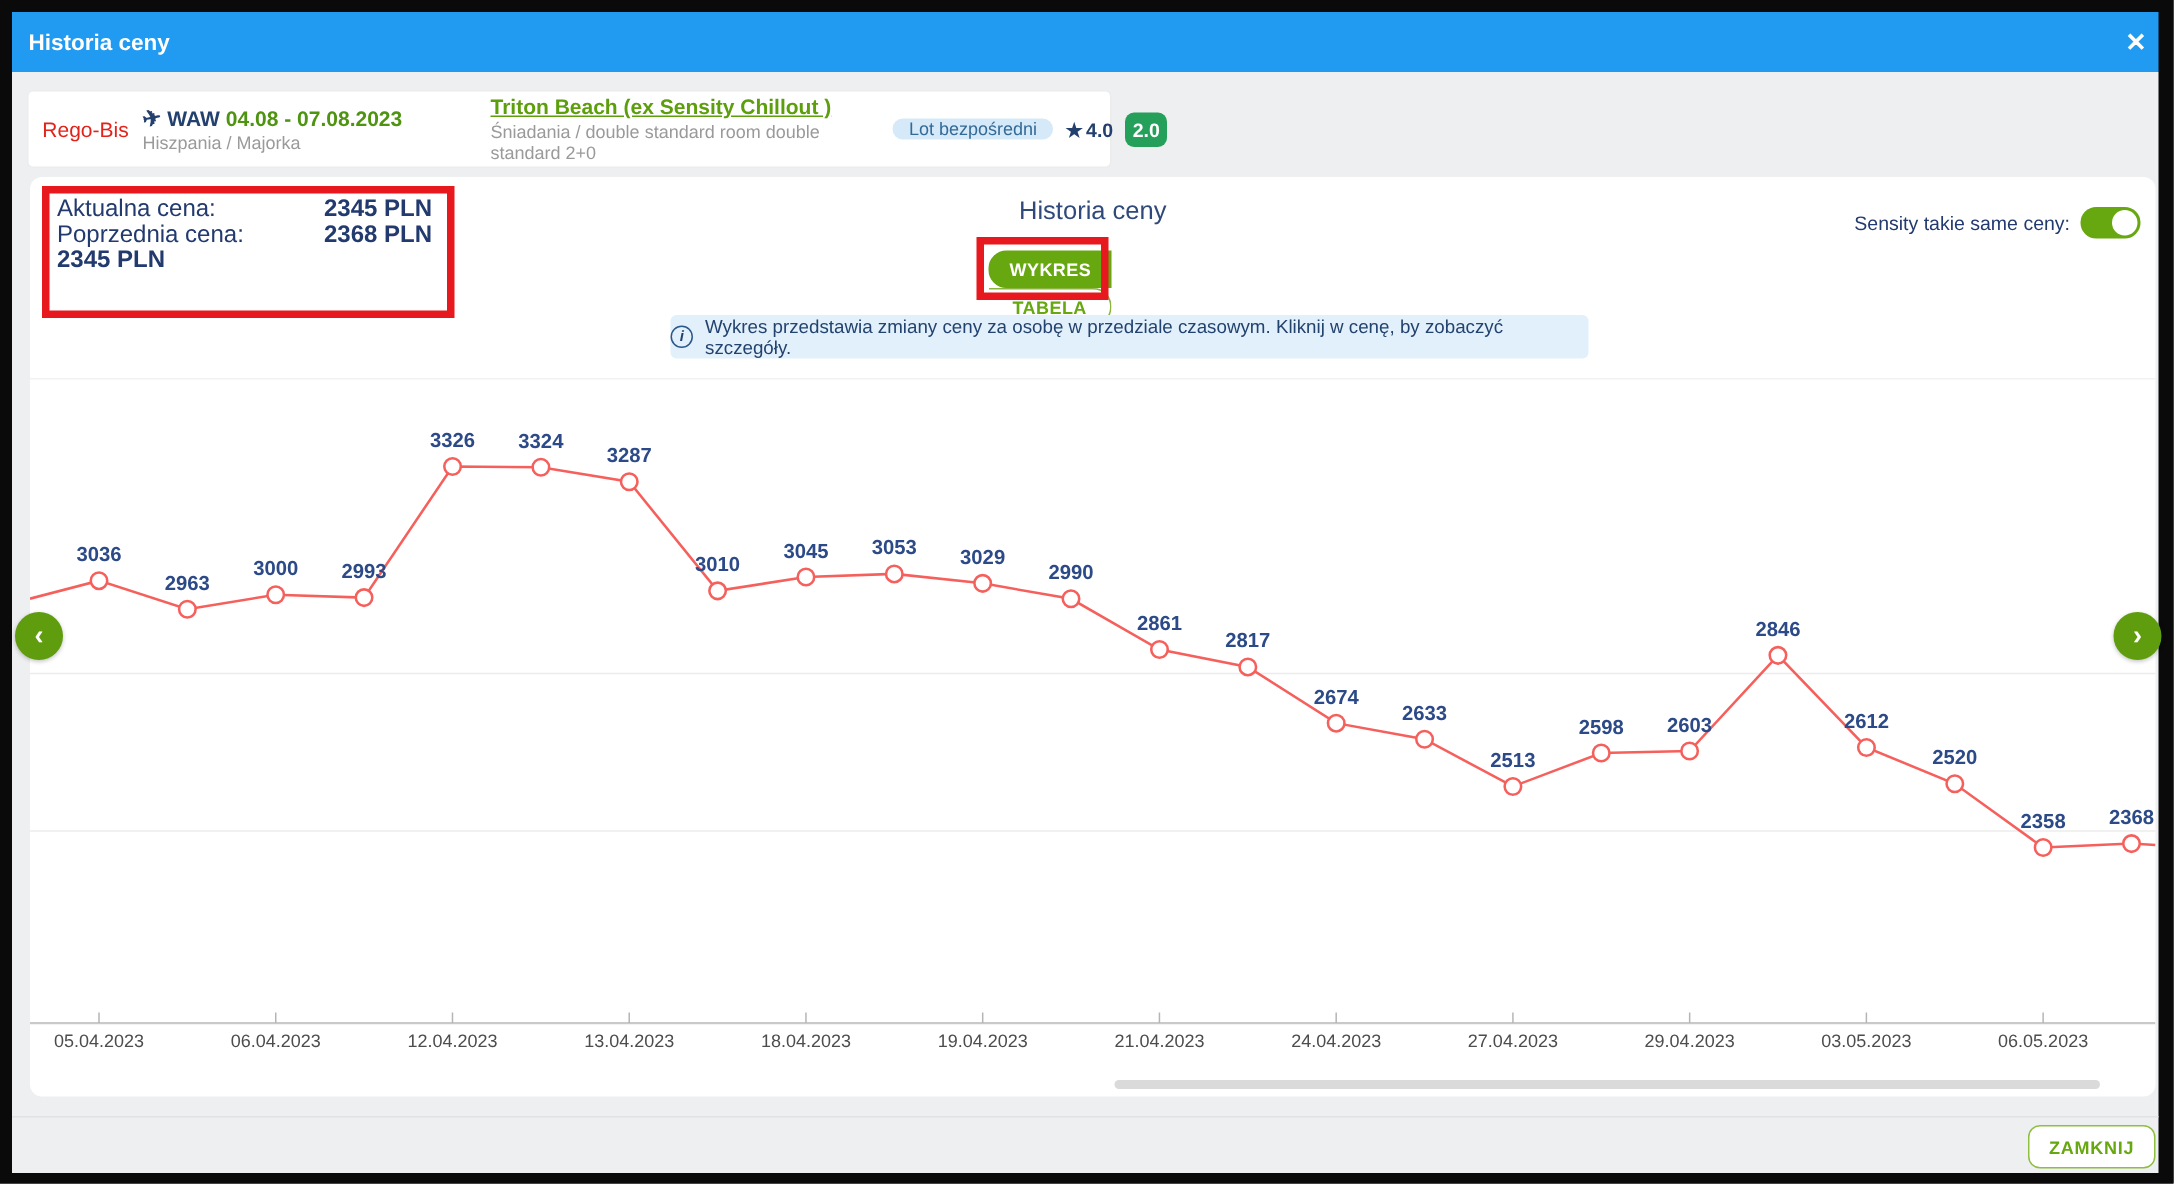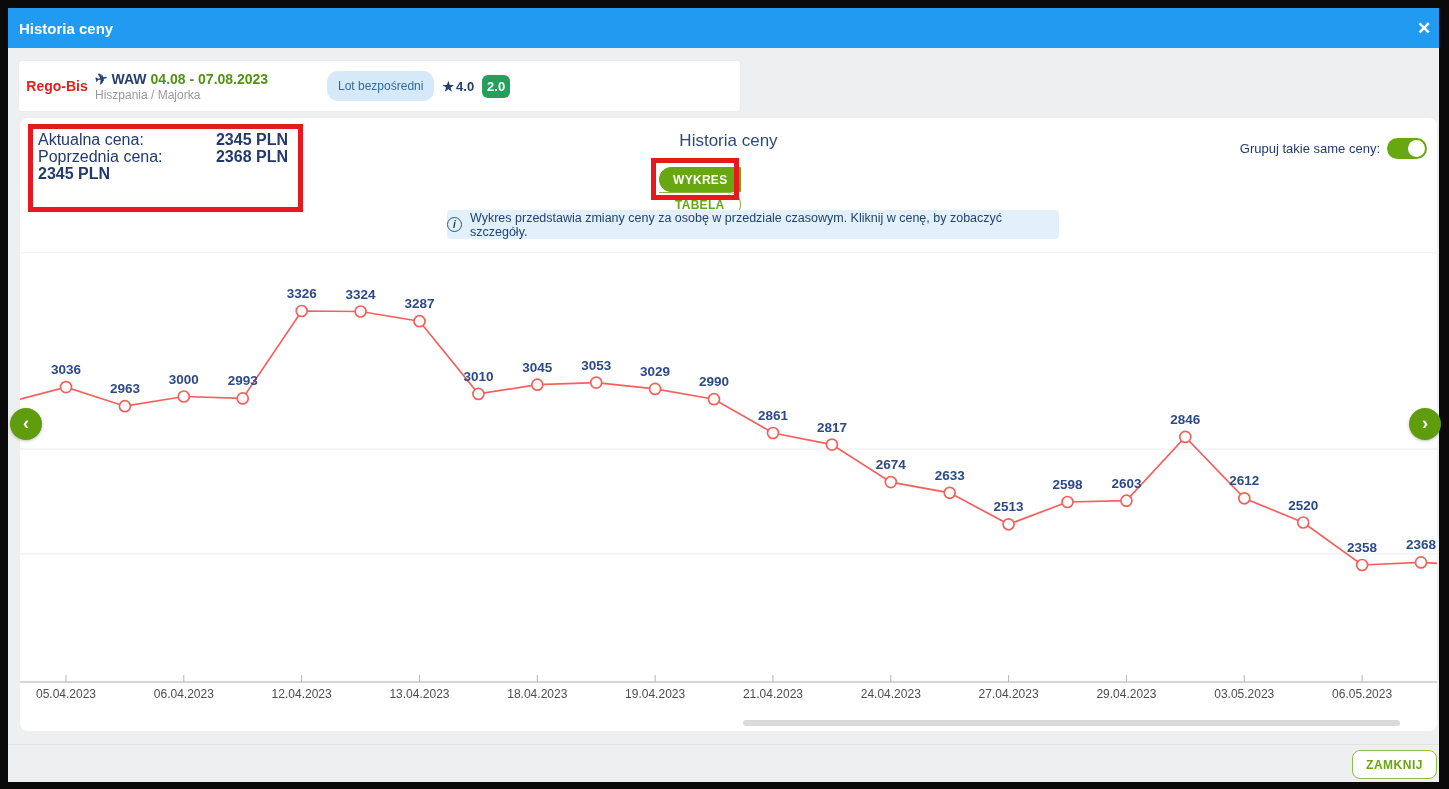--- a/index.html
+++ b/index.html
@@ -9,30 +9,30 @@
 
   .modal-body { left:8px; top:48px; width:1431px; height:734px; background:#edeff1; }
   .titlebar { left:8px; top:8px; width:1431px; height:40px; background:#219af2; display:flex; align-items:center; }
   .titlebar-text { color:#fff; font-size:15px; font-weight:bold; padding-left:11px; }
   .close-x { left:1412px; top:16px; width:24px; height:24px; color:#fff; font-size:17px; font-weight:bold;
              display:flex; align-items:center; justify-content:center; cursor:pointer; }
 
   
   .offer-card { left:18px; top:60px; width:723px; height:52px; background:#fff; border-radius:4px;
                 border:1px solid #ececec; display:flex; align-items:center; }
-  .operator-logo { color:#e2231a; font-weight:bold; font-size:14px; width:76px; text-align:center; flex:none; }
+  .operator-logo { color:#e2231a; font-weight:normal; font-size:14px; width:76px; text-align:center; flex:none; }
   .flight-block { width:232px; flex:none; }
   .line1 { display:flex; align-items:center; gap:4px; font-size:14px; font-weight:bold; }
   .plane-glyph { color:#23406e; font-size:15px; display:inline-block; transform:rotate(-12deg); }
   .route-code { color:#23406e; }
   .date-range { color:#4e9410; }
   .subline { color:#9a9a9a; font-size:12px; margin-top:0; }
   .hotel-block { width:268px; flex:none; }
   .hotel-link { color:#5c9e0b; font-size:14px; font-weight:bold; text-decoration:underline; cursor:pointer; }
-  .flight-badge { background:#d5e9f8; color:#336a97; font-size:12px; border-radius:11px; height:30px;
+  .flight-badge { background:#d5e9f8; color:#336a97; font-size:12px; border-radius:11px; height:14px;
                   padding:0 11px; display:flex; align-items:center; flex:none; }
   .star-rating { color:#23406e; font-size:13px; font-weight:bold; margin-left:8px; display:flex; align-items:center; gap:2px; flex:none; }
   .star-glyph { font-size:13px; }
   .score-badge { background:#25a05b; color:#fff; font-size:13px; font-weight:bold; border-radius:6px;
                  width:28px; height:23px; display:flex; align-items:center; justify-content:center; margin-left:8px; flex:none; }
 
   
   .main-card { left:20px; top:118px; width:1417px; height:613px; background:#fff; border-radius:8px; }
 
   .price-summary { left:38px; top:131px; width:250px; font-size:16px; color:#223a6e; line-height:17px; }
@@ -92,20 +92,24 @@
   <div class="abs offer-card">
     <div class="operator-logo">Rego-Bis</div>
     <div class="flight-block">
       <div class="line1">
         <span class="plane-glyph">✈</span>
         <span class="route-code">WAW</span>
         <span class="date-range">04.08 - 07.08.2023</span>
       </div>
       <div class="subline">Hiszpania / Majorka</div>
     </div>
+    <div class="hotel-block">
+      <div><span class="hotel-link">Triton Beach (ex Sensity Chillout )</span></div>
+      <div class="subline">Śniadania / double standard room double standard 2+0</div>
+    </div>
     <div class="flight-badge">Lot bezpośredni</div>
     <div class="star-rating">
       <span class="star-glyph">★</span>
       <span>4.0</span>
     </div>
     <div class="score-badge">2.0</div>
   </div>
 
   <div class="abs main-card"></div>
 
@@ -123,21 +127,21 @@
     </div>
   </div>
 
   <div class="abs section-title">Historia ceny</div>
 
   <div class="abs tabs">
     <div class="tab tab-active">WYKRES</div>
     <div class="tab tab-inactive">TABELA</div>
   </div>
 
-  <div class="abs toggle-label">Grupuj takie same ceny:</div>
+  <div class="abs toggle-label">Sensity takie same ceny:</div>
   <div class="abs toggle">
     <div class="toggle-knob"></div>
   </div>
 
   <div class="abs info-banner">
     <span class="info-circle">i</span>
     <span>Wykres przedstawia zmiany ceny za osobę w przedziale czasowym. Kliknij w cenę, by zobaczyć szczegóły.</span>
   </div>
 
   <div class="abs chart-wrap">

